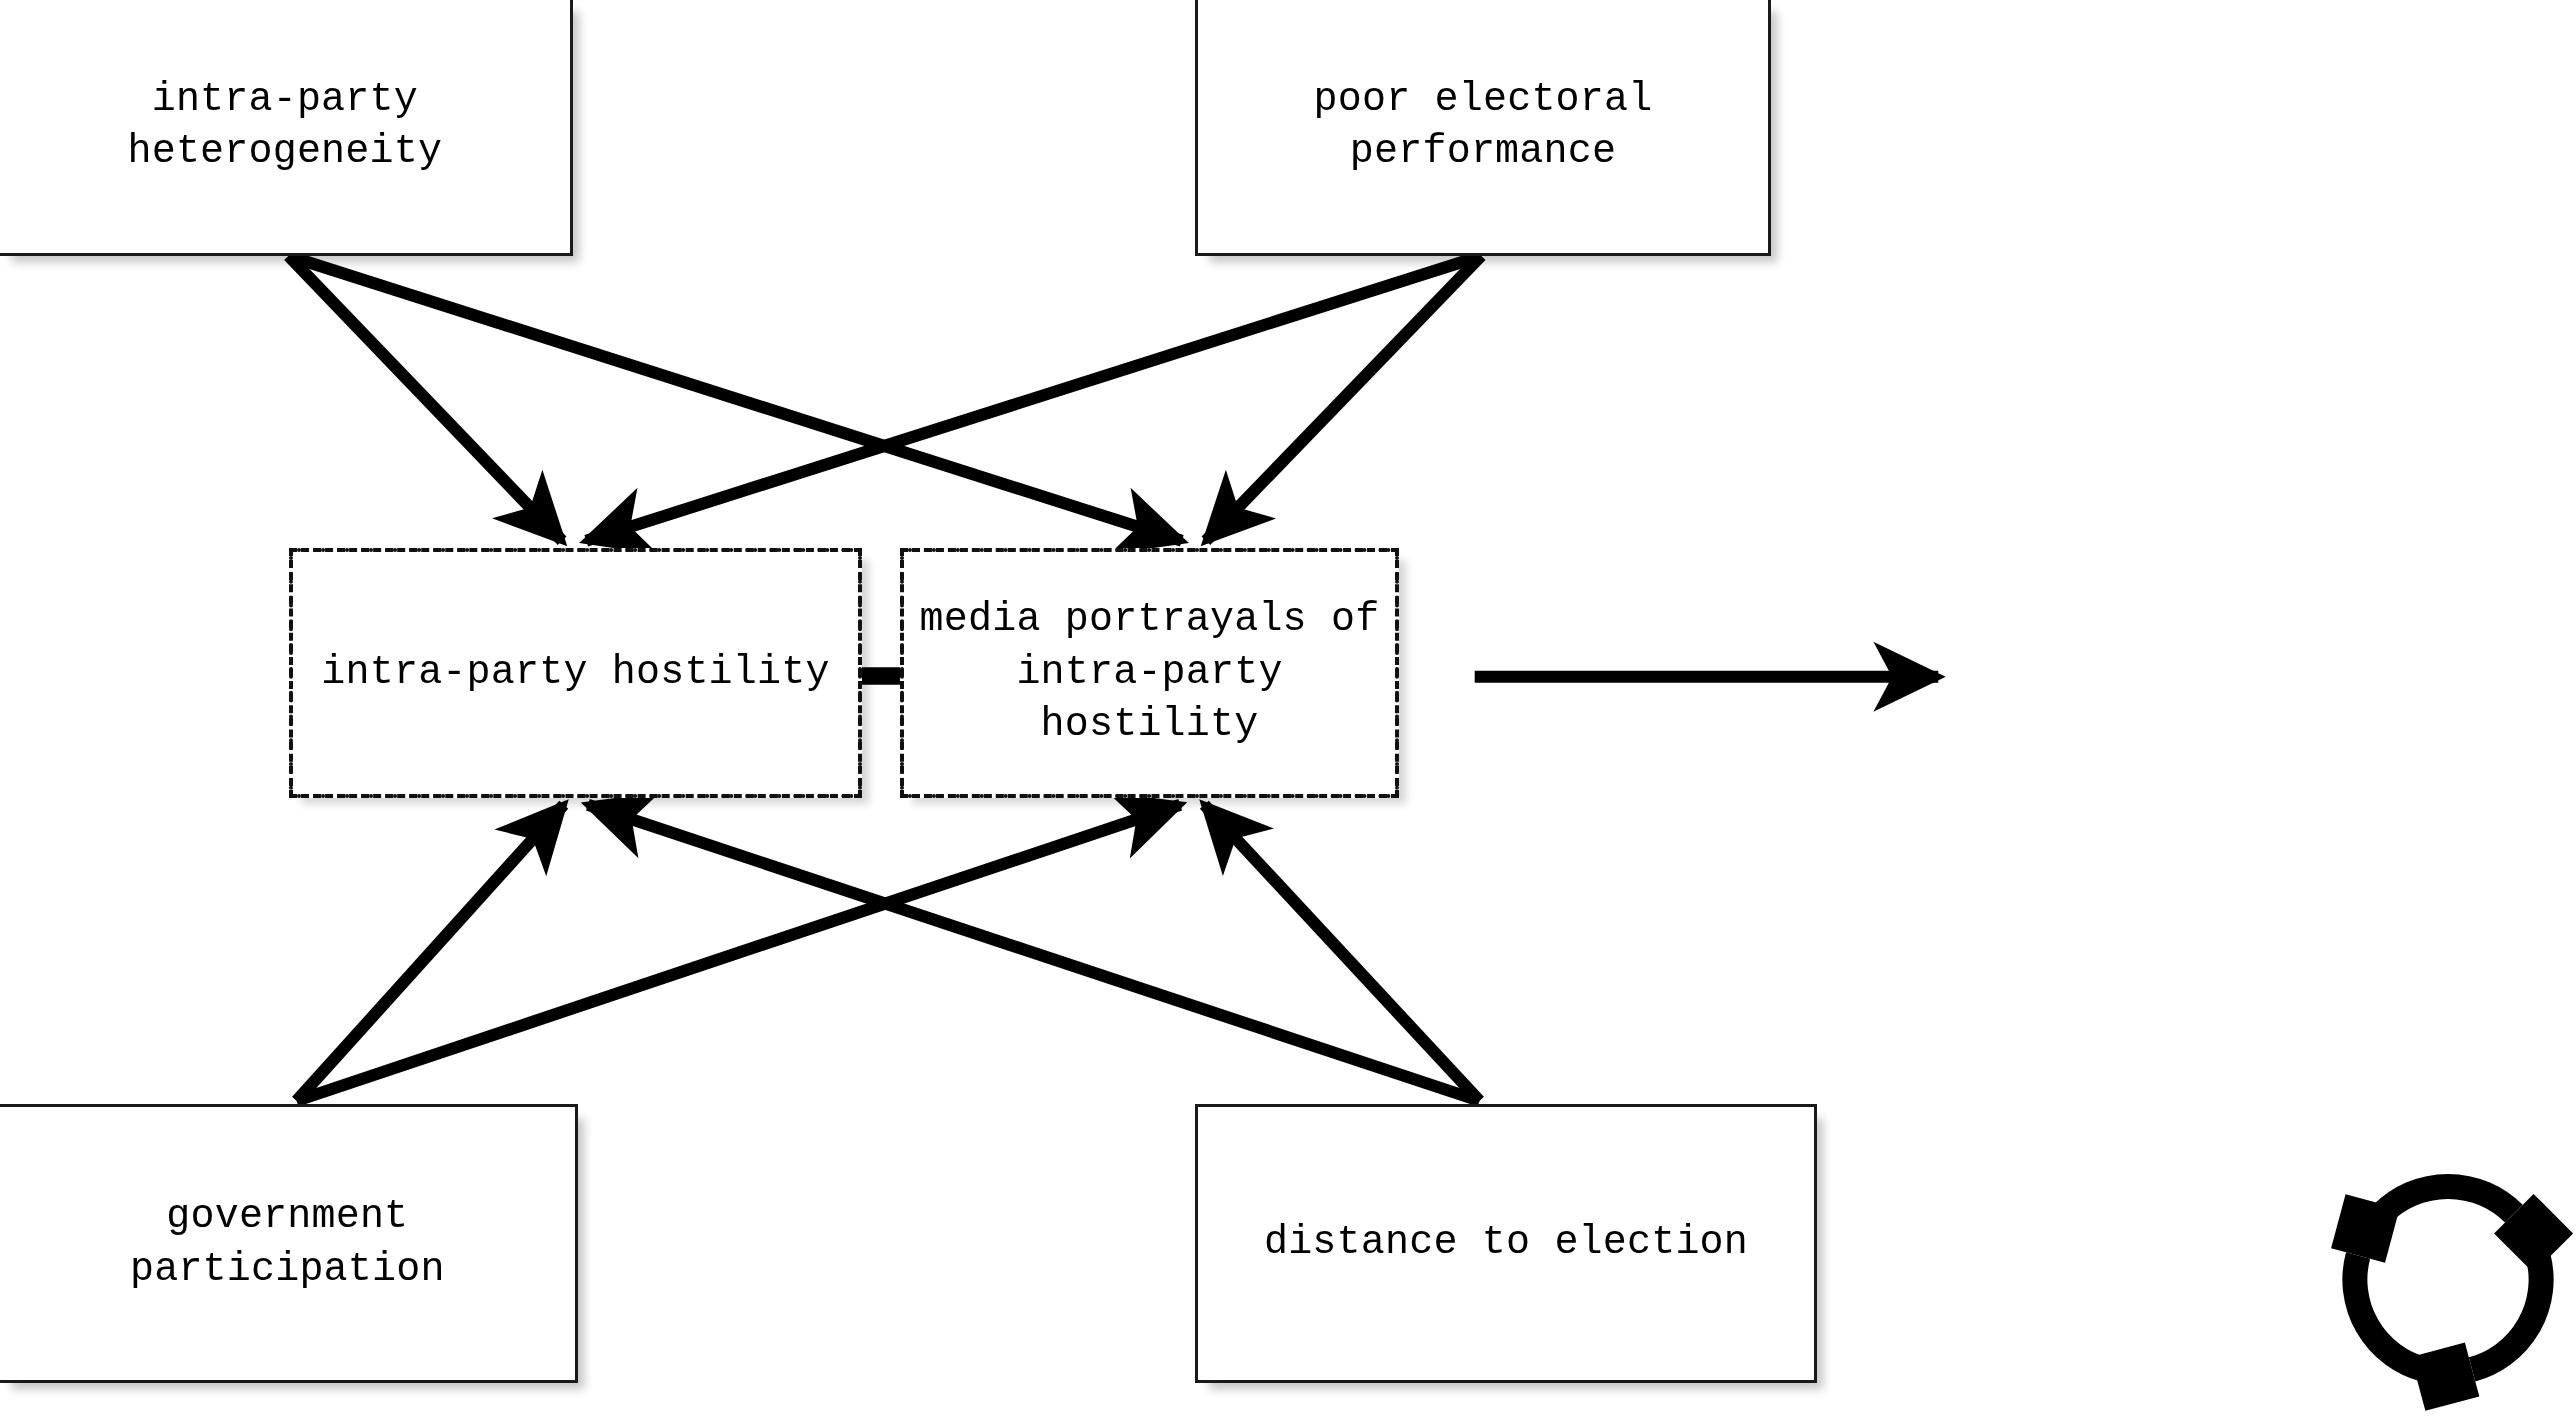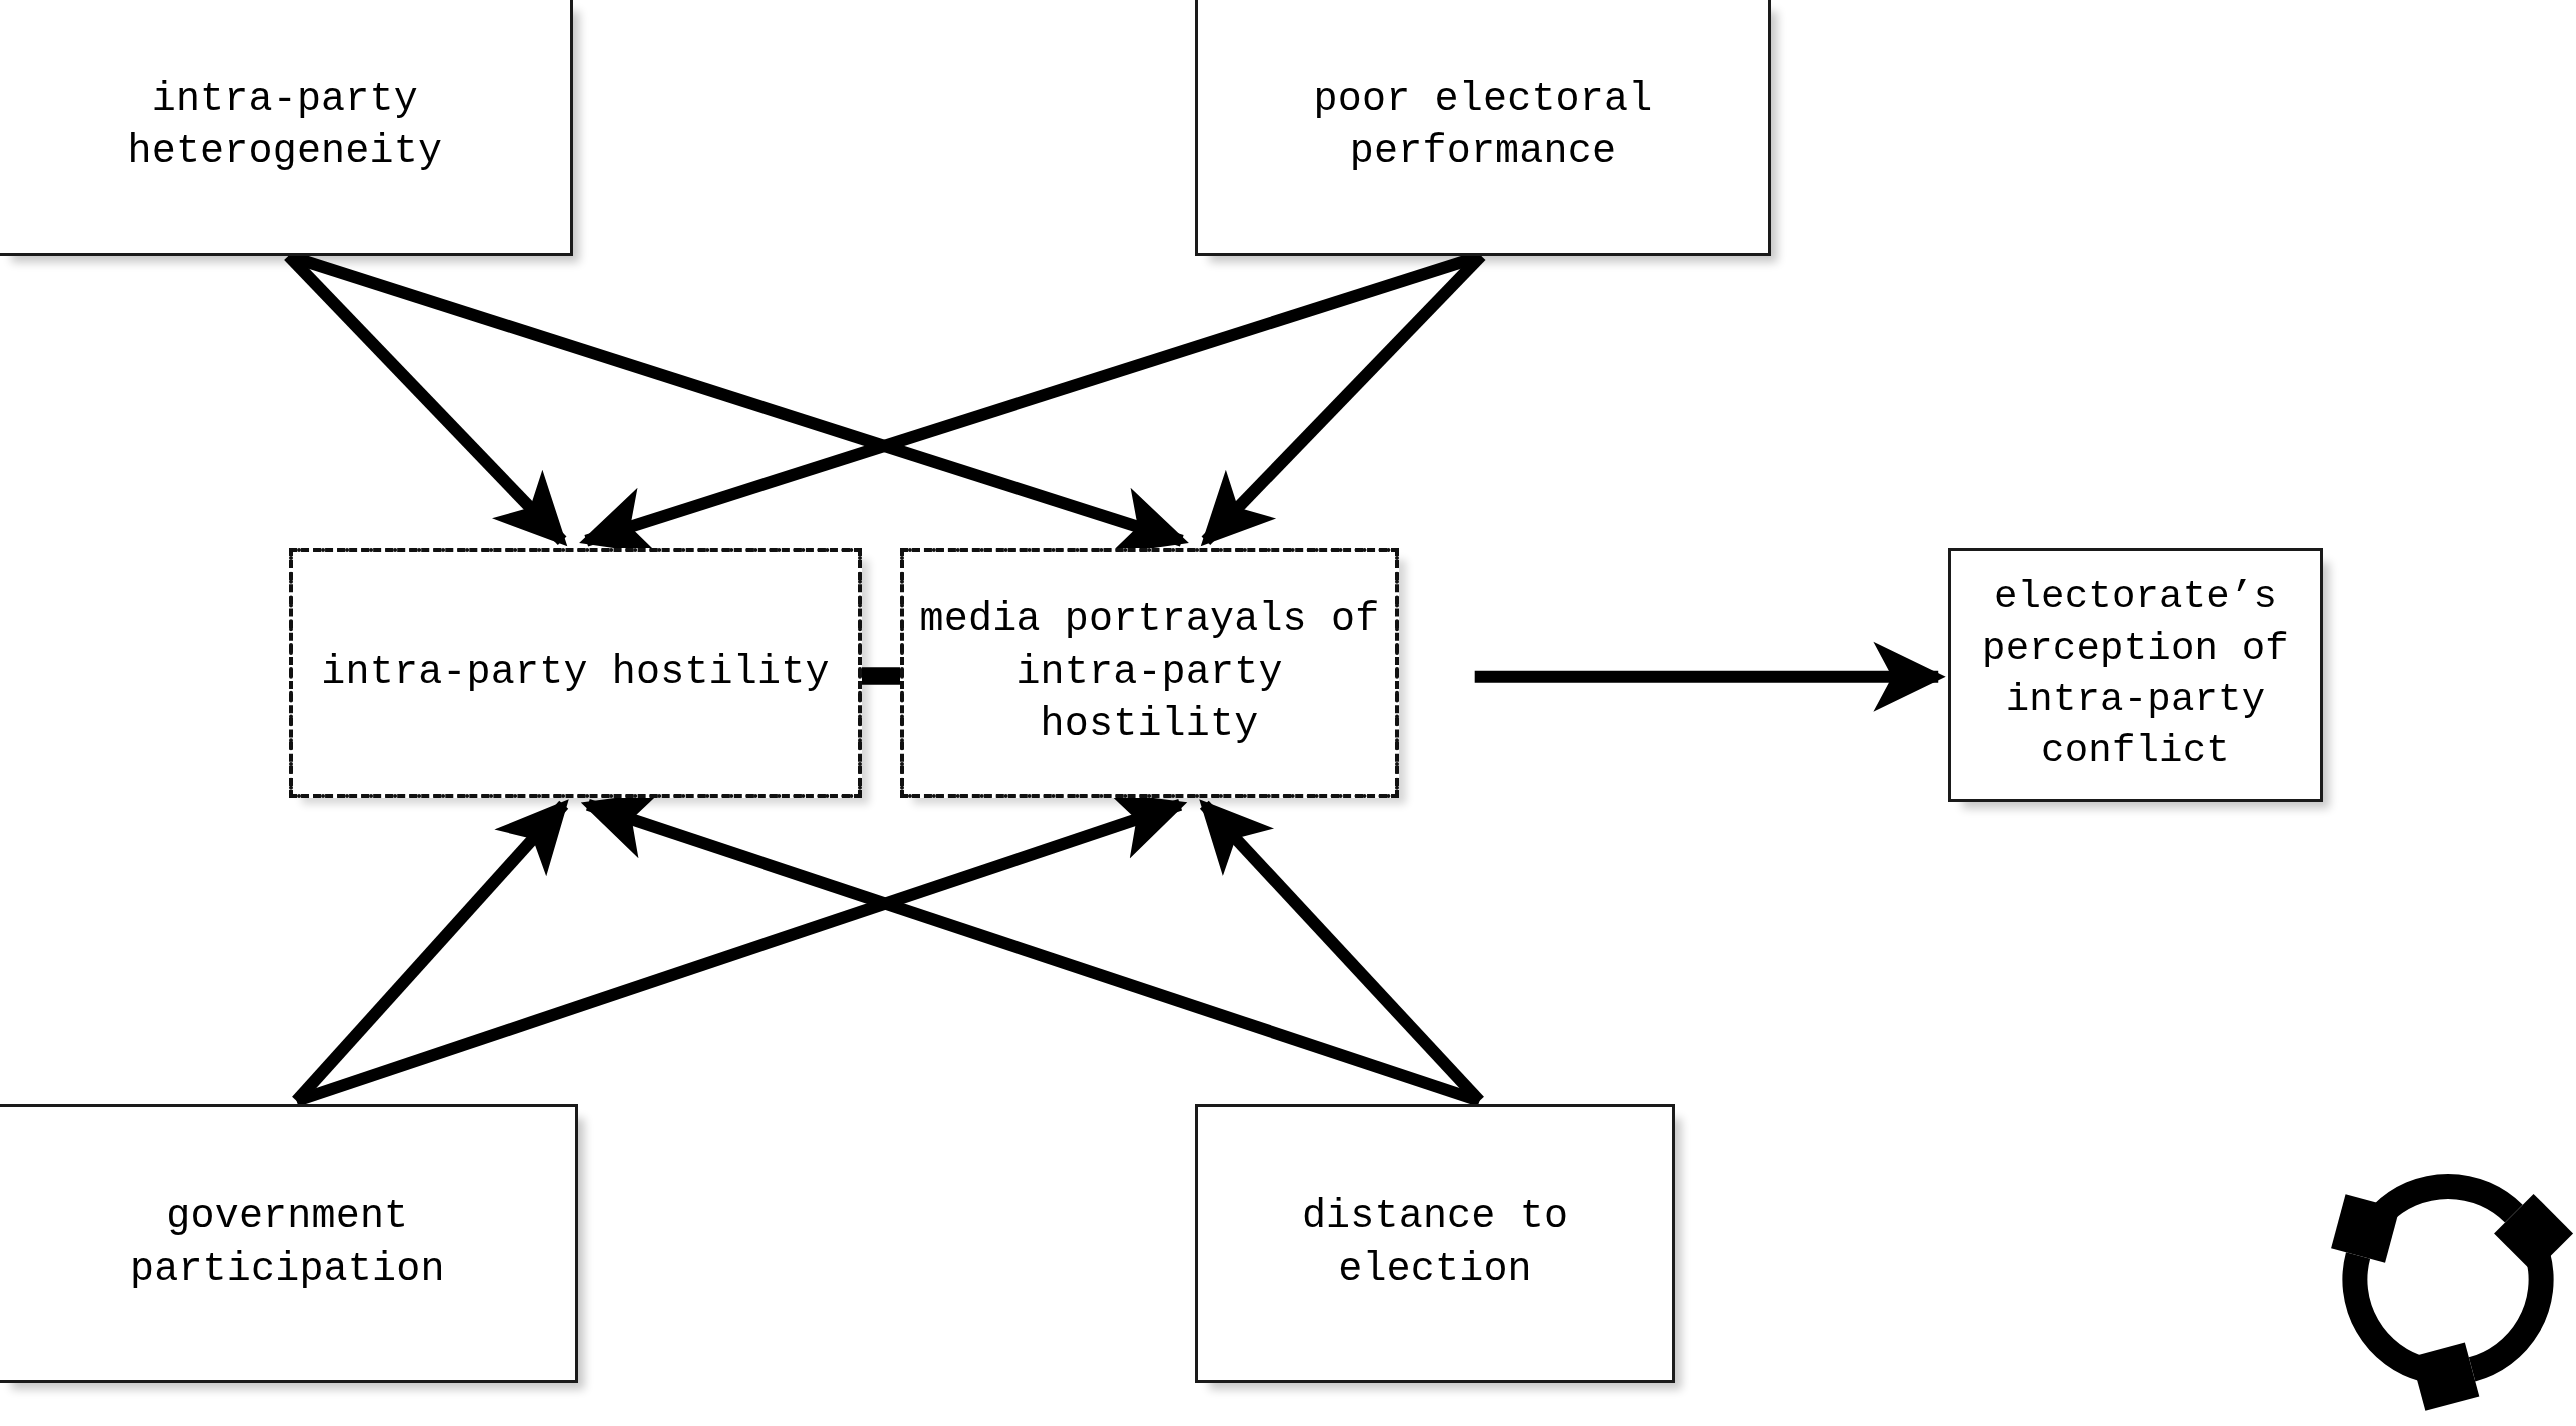--- a/index.html
+++ b/index.html
@@ -62,21 +62,21 @@
     pointer-events: none;
   }
 
   
   #node-intra-party-heterogeneity { left: -3.2px;   top: -3.2px;   width: 576px; height: 259px; }
   #node-poor-electoral-performance { left: 1195px; top: -3.2px;   width: 576px; height: 259px; }
   #node-intra-party-hostility     { left: 289px;  top: 548px;  width: 573px; height: 250px; }
   #node-media-portrayals          { left: 900px; top: 548px;  width: 499px; height: 250px; }
   #node-electorate-perception     { left: 1948px; top: 548px;  width: 375px; height: 254px; }
   #node-government-participation  { left: -3.2px;   top: 1104px; width: 581px; height: 279px; }
-  #node-distance-to-election      { left: 1195px; top: 1104px; width: 480px; height: 279px; }
+  #node-distance-to-election      { left: 1195px; top: 1104px; width: 622px; height: 279px; }
 
   #node-electorate-perception .node-label { font-size: 39px; }
 
   
   #feedback-loop-icon {
     position: absolute;
     left: 2315px;
     top: 1133px;
     width: 266px;
     height: 293px;
@@ -131,25 +131,20 @@
 
   <div class="node dashdot" id="node-intra-party-hostility">
     <span class="node-label">intra-party hostility</span>
   </div>
 
   <div class="node dashdot" id="node-media-portrayals">
     <span class="node-label">media portrayals of
 intra-party hostility</span>
   </div>
 
-  <div class="node solid" id="node-electorate-perception">
-    <span class="node-label">electorate’s
-perception of
-intra-party conflict</span>
-  </div>
 
   <div class="node solid" id="node-government-participation">
     <span class="node-label">government
 participation</span>
   </div>
 
   <div class="node solid" id="node-distance-to-election">
     <span class="node-label">distance to election</span>
   </div>
 

